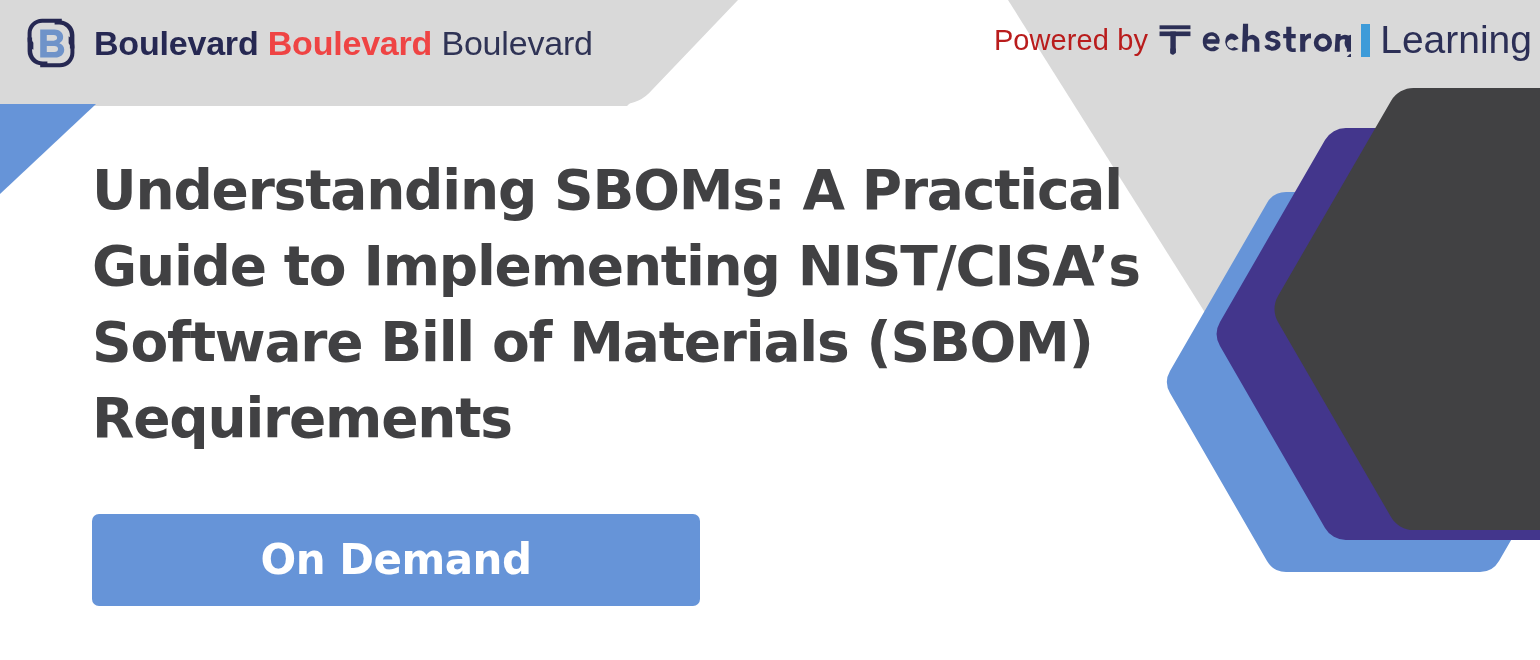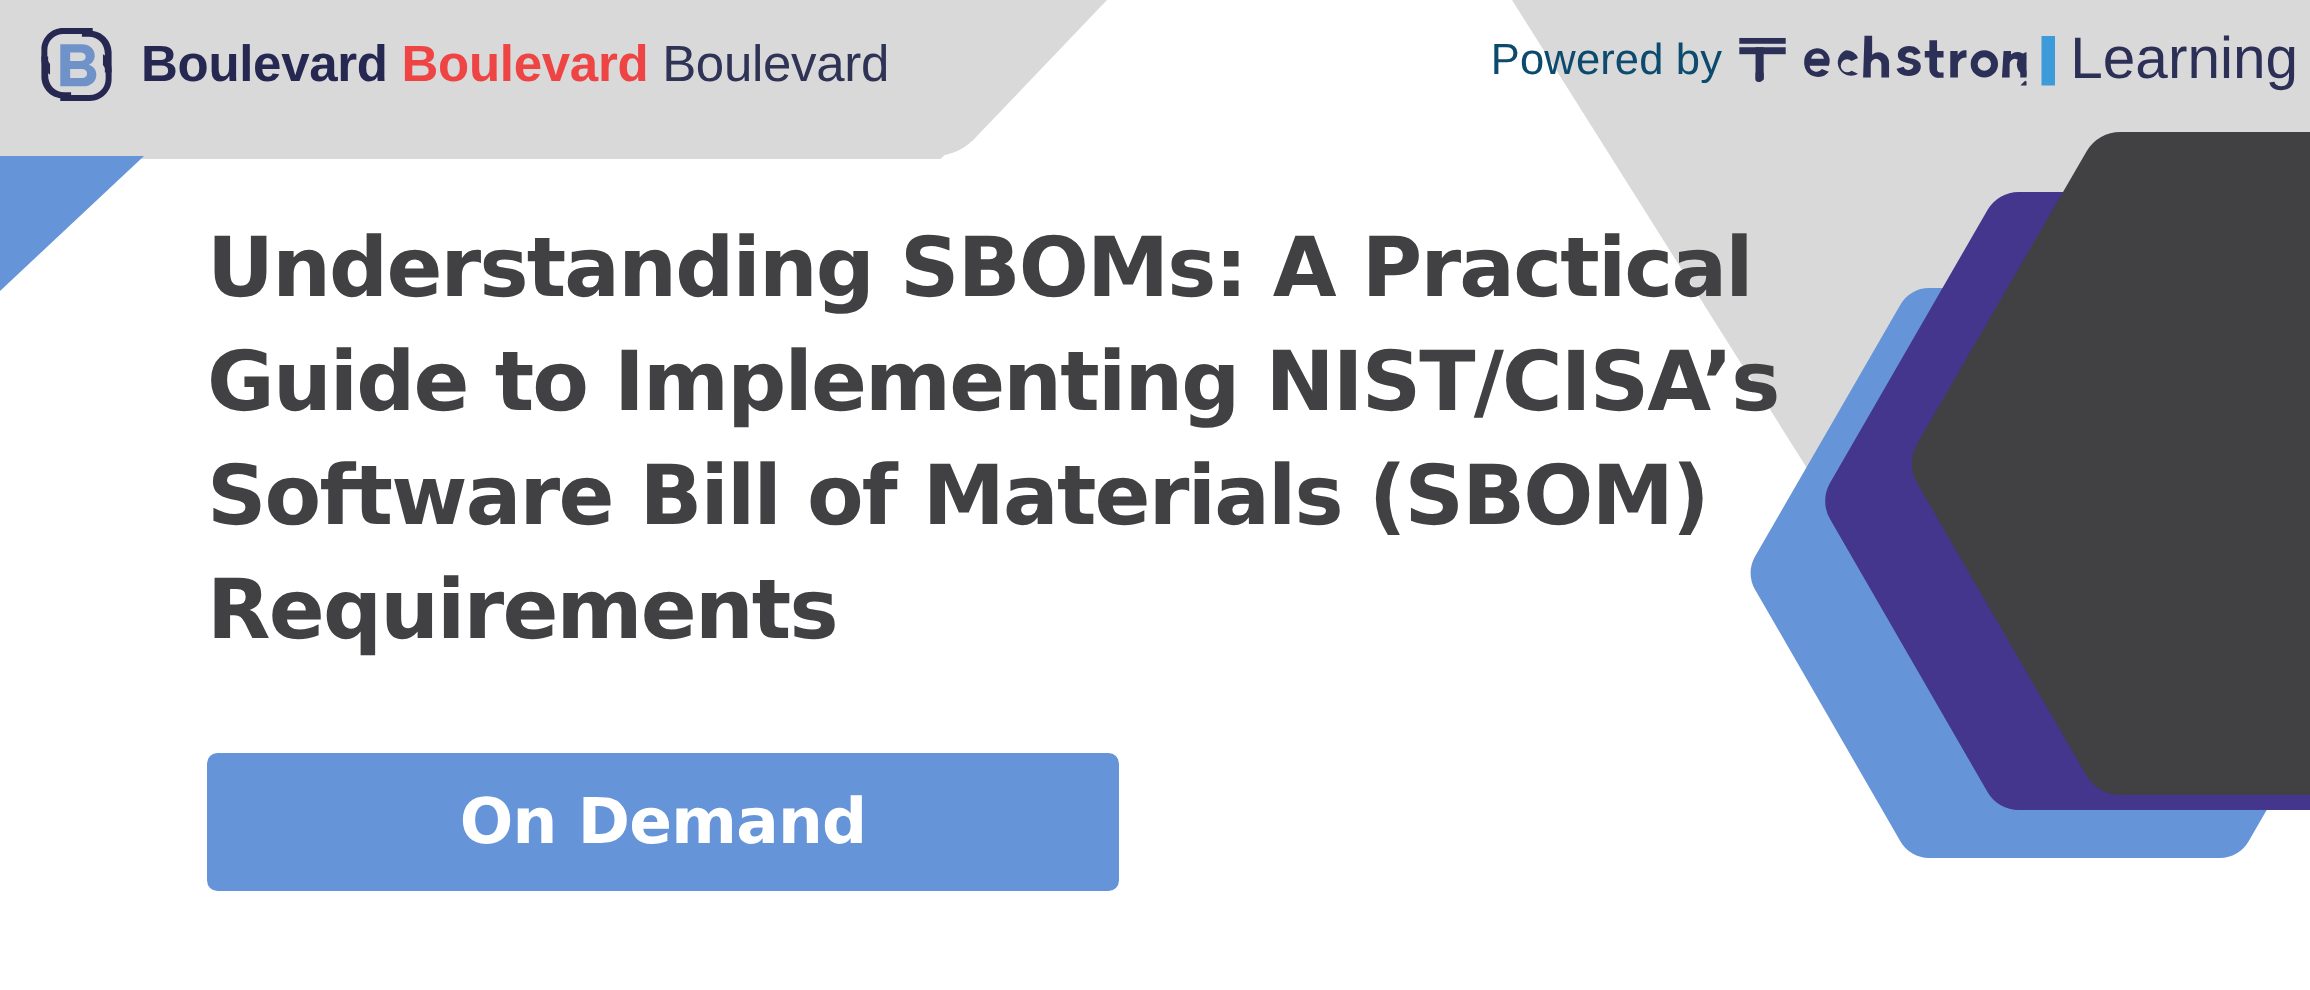--- a/index.html
+++ b/index.html
@@ -50,42 +50,41 @@
     right:8px;top:18px;
     display:flex;align-items:center;gap:10px;
     color:#2c2f56;
     white-space:nowrap;
     pointer-events:auto;
   }
   .powered-label{
     font-size:29px;
     font-weight:normal;
     letter-spacing:0.1px;
-    color:#0c4a6e;
+    color:#b91c1c;
   }
   .techstrong-mark{display:block;height:34px;width:auto;}
   .blue-pipe{
     display:inline-block;
     width:9px;height:33px;
     background:#3d9bd9;
     flex:0 0 auto;
   }
   .learning-label{
     font-size:39px;
     font-weight:normal;
     color:#2c2f56;
   }
 
   
   .content{
     position:absolute;
-    left:92px;top:140px;
+    left:92px;top:152px;
     width:1110px;
     z-index:4;
-    margin-left:46px;
   }
   .title{
     margin:0;
     font-family:"DejaVu Sans", sans-serif;
     font-weight:bold;
     font-size:55px;
     line-height:76px;
     letter-spacing:-1.2px;
     color:#414143;
     max-width:1100px;

